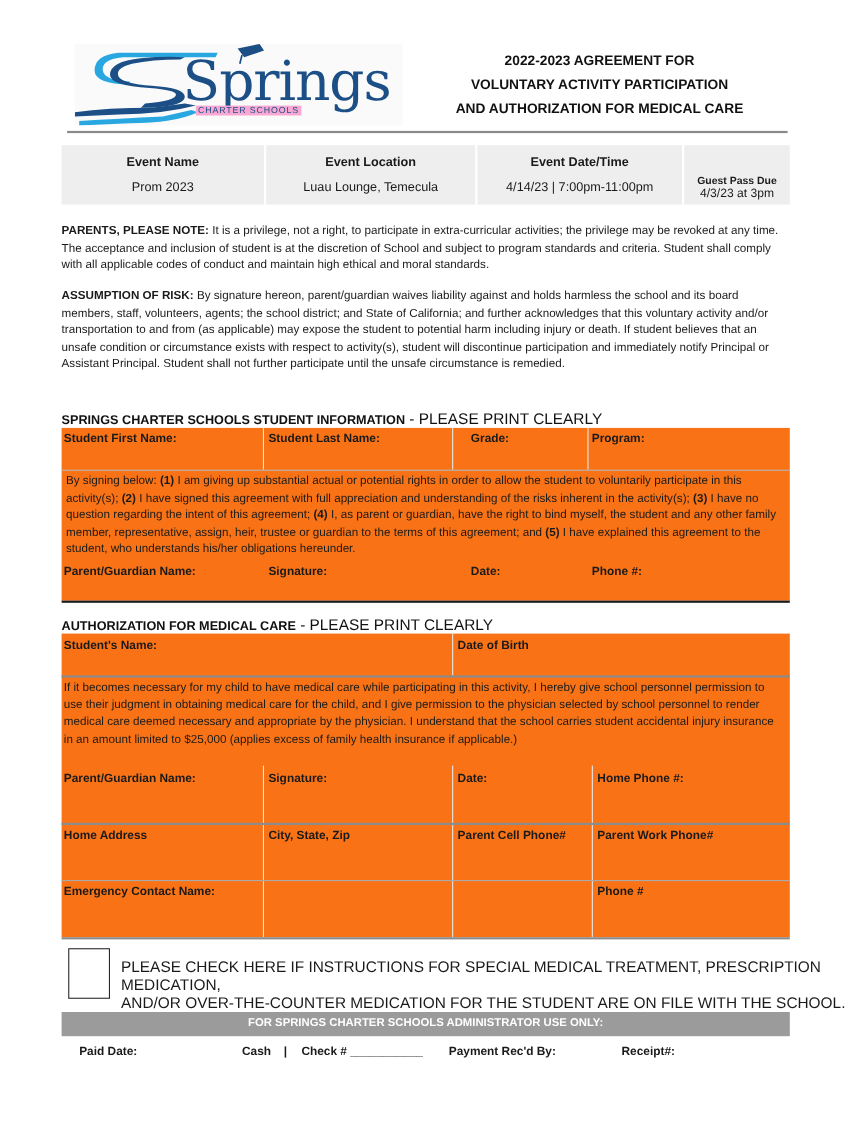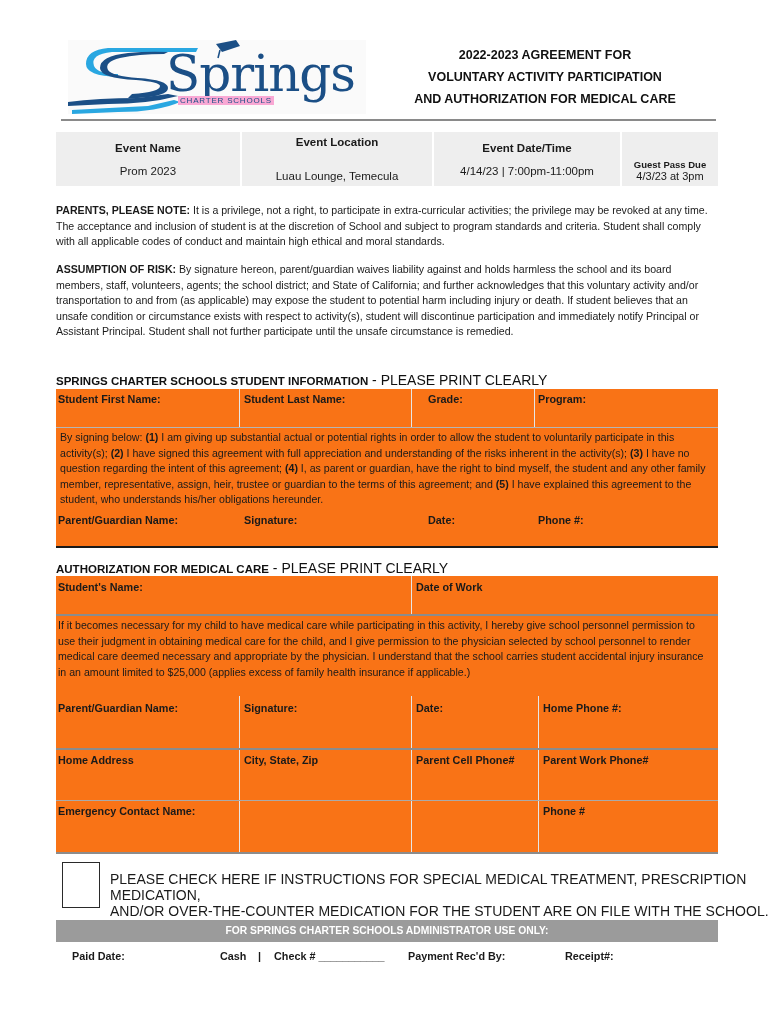--- a/index.html
+++ b/index.html
@@ -73,21 +73,21 @@
     <div>VOLUNTARY ACTIVITY PARTICIPATION</div>
     <div>AND AUTHORIZATION FOR MEDICAL CARE</div>
   </div>
   <div class="header-rule"></div>
 
   <div class="event-table">
     <div class="event-col" style="width:184px;">
       <div class="hd">Event Name</div>
       <div class="val">Prom 2023</div>
     </div>
-    <div class="event-col" style="width:190px;justify-content:space-between;">
+    <div class="event-col" style="width:190px;">
       <div class="hd">Event Location</div>
       <div class="val">Luau Lounge, Temecula</div>
     </div>
     <div class="event-col" style="width:186px;">
       <div class="hd">Event Date/Time</div>
       <div class="val">4/14/23  | 7:00pm-11:00pm</div>
     </div>
     <div class="event-col small" style="width:96px;justify-content:flex-end;">
       <div class="hd">Guest Pass Due</div>
       <div class="val">4/3/23 at 3pm</div>
@@ -127,21 +127,21 @@
   </div>
   <div class="hrule dark" style="left:56px;width:662px;top:546px;"></div>
 
   <div class="section-title" style="top:560px;">
     <span>AUTHORIZATION FOR MEDICAL CARE</span><span class="sub"> - PLEASE PRINT CLEARLY</span>
   </div>
 
   <div class="block" style="top:576px;height:276px;">
     <div class="vline" style="left:355px;top:0;height:38px;"></div>
     <div class="field-label" style="left:2px;top:5px;">Student's Name:</div>
-    <div class="field-label" style="left:360px;top:5px;">Date of Work</div>
+    <div class="field-label" style="left:360px;top:5px;">Date of Birth</div>
     <div class="hrule" style="top:38px;"></div>
 
     <div class="para-in" style="top:42px;left:2px;">If it becomes necessary for my child to have medical care while participating in this activity, I hereby give school personnel permission to use their judgment in obtaining medical care for the child, and I give permission to the physician selected by school personnel to render medical care deemed necessary and appropriate by the physician. I understand that the school carries student accidental injury insurance in an amount limited to $25,000 (applies excess of family health insurance if applicable.)</div>
 
     <div class="vline" style="left:183px;top:120px;height:156px;"></div>
     <div class="vline" style="left:355px;top:120px;height:156px;"></div>
     <div class="vline" style="left:482px;top:120px;height:156px;"></div>
 
     <div class="field-label" style="left:2px;top:126px;">Parent/Guardian Name:</div>
     <div class="field-label" style="left:188px;top:126px;">Signature:</div>

